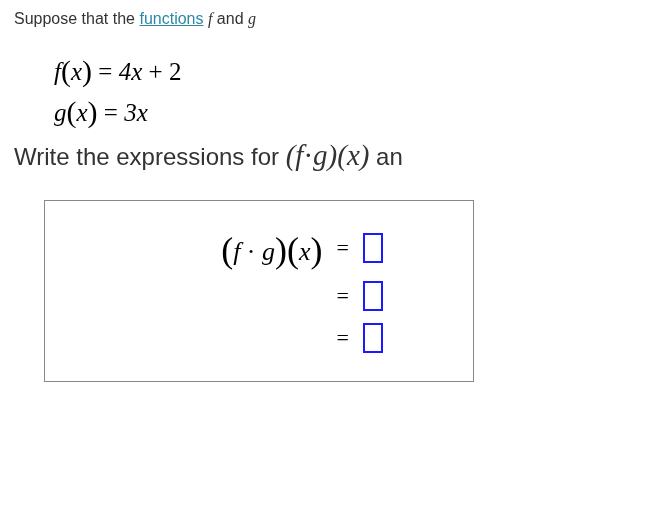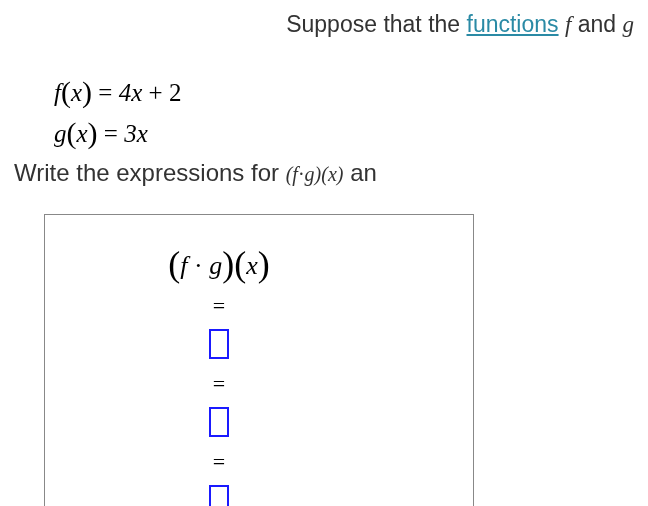--- a/index.html
+++ b/index.html
@@ -12,25 +12,24 @@
       background: #fff;
       width: 648px;
       height: 506px;
       overflow: hidden;
       color: #333;
     }
     .content {
       padding: 8px 14px;
     }
     .intro {
-      font-size: 23px;
+      font-size: 16px;
       line-height: 1.4;
       color: #333;
-      margin-bottom: 30px;
-      text-align: right;
+      margin-bottom: 20px;
     }
     .link {
       color: #2a8aa5;
       text-decoration: underline;
     }
     .math-italic {
       font-family: 'Times New Roman', Times, serif;
       font-style: italic;
     }
     .equations-block {
@@ -61,21 +60,20 @@
       width: 430px;
       padding: 14px 10px 16px 10px;
     }
     .row {
       display: flex;
       align-items: center;
       justify-content: flex-end;
       margin: 12px 0;
       gap: 10px;
       padding-right: 80px;
-      flex-direction: column;
     }
     .expr {
       font-family: 'Times New Roman', Times, serif;
       font-size: 26px;
       color: #000;
       white-space: nowrap;
     }
     .expr .big {
       font-size: 36px;
       position: relative;
@@ -111,21 +109,21 @@
   <div class="equations-block">
     <div>
       <span class="fn">f</span><span class="paren">(</span><span class="fn">x</span><span class="paren">)</span><span> = </span><span style="font-style:italic;">4x</span><span> <span>+</span> </span><span>2</span>
     </div>
     <div>
       <span class="fn">g</span><span class="paren">(</span><span class="fn">x</span><span class="paren">)</span><span> = </span><span style="font-style:italic;">3x</span>
     </div>
   </div>
 
   <div class="prompt">
-    <span>Write the expressions for </span><span class="math-italic" style="font-size:20px;">(<span>f</span><span style="font-style:normal;">·</span><span>g</span>)(<span>x</span>)</span><span> an</span>
+    <span>Write the expressions for </span><span class="math-italic" style="font-size:29px;">(<span>f</span><span style="font-style:normal;">·</span><span>g</span>)(<span>x</span>)</span><span> an</span>
   </div>
 
   <div class="answer-box">
 
     <div class="row">
       <span class="expr">
         <span class="big">(</span><span class="it">f</span><span>&nbsp;</span><span>·</span><span>&nbsp;</span><span class="it">g</span><span class="big">)</span><span class="big">(</span><span class="it">x</span><span class="big">)</span>
       </span>
       <span class="eq">=</span>
       <span class="input-slot" value=""></span>

